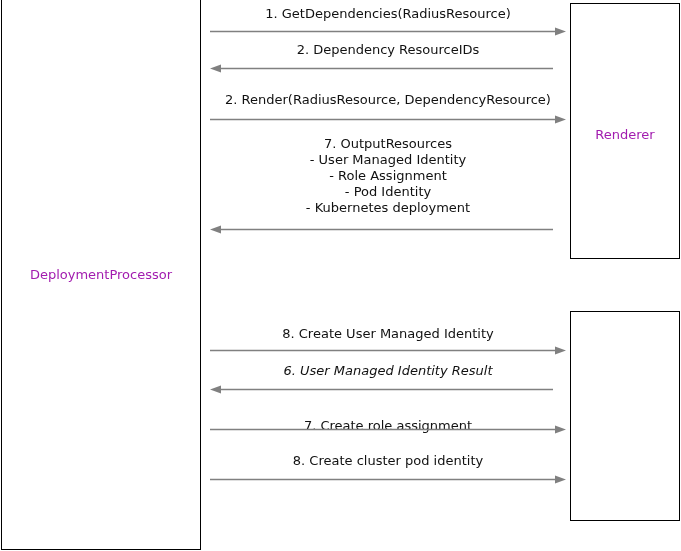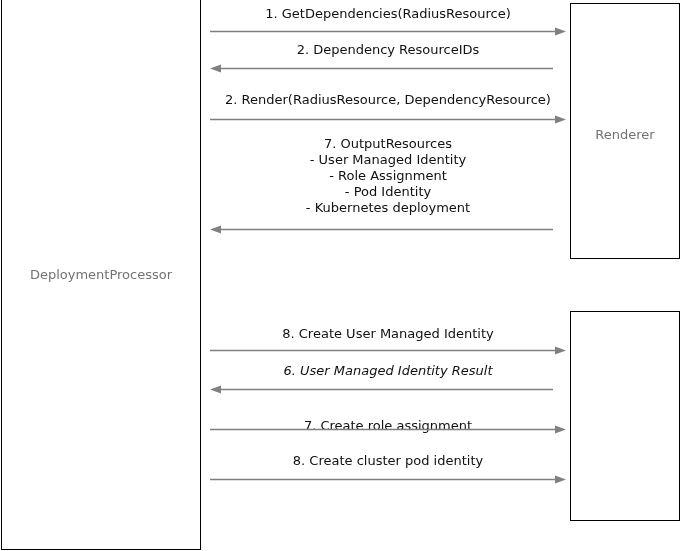--- a/index.html
+++ b/index.html
@@ -23,21 +23,21 @@
     background: #ffffff;
     border: 1px solid #000000;
     box-sizing: border-box;
   }
   .lifeline-label {
     position: absolute;
     left: 0;
     right: 0;
     text-align: center;
     font-size: 13px;
-    color: #737373;
+    color: #a21caf;
     line-height: 16px;
     white-space: nowrap;
   }
   
   #actor-left {
     left: 1px;
     top: -3px;
     width: 200px;
     height: 553px;
   }

